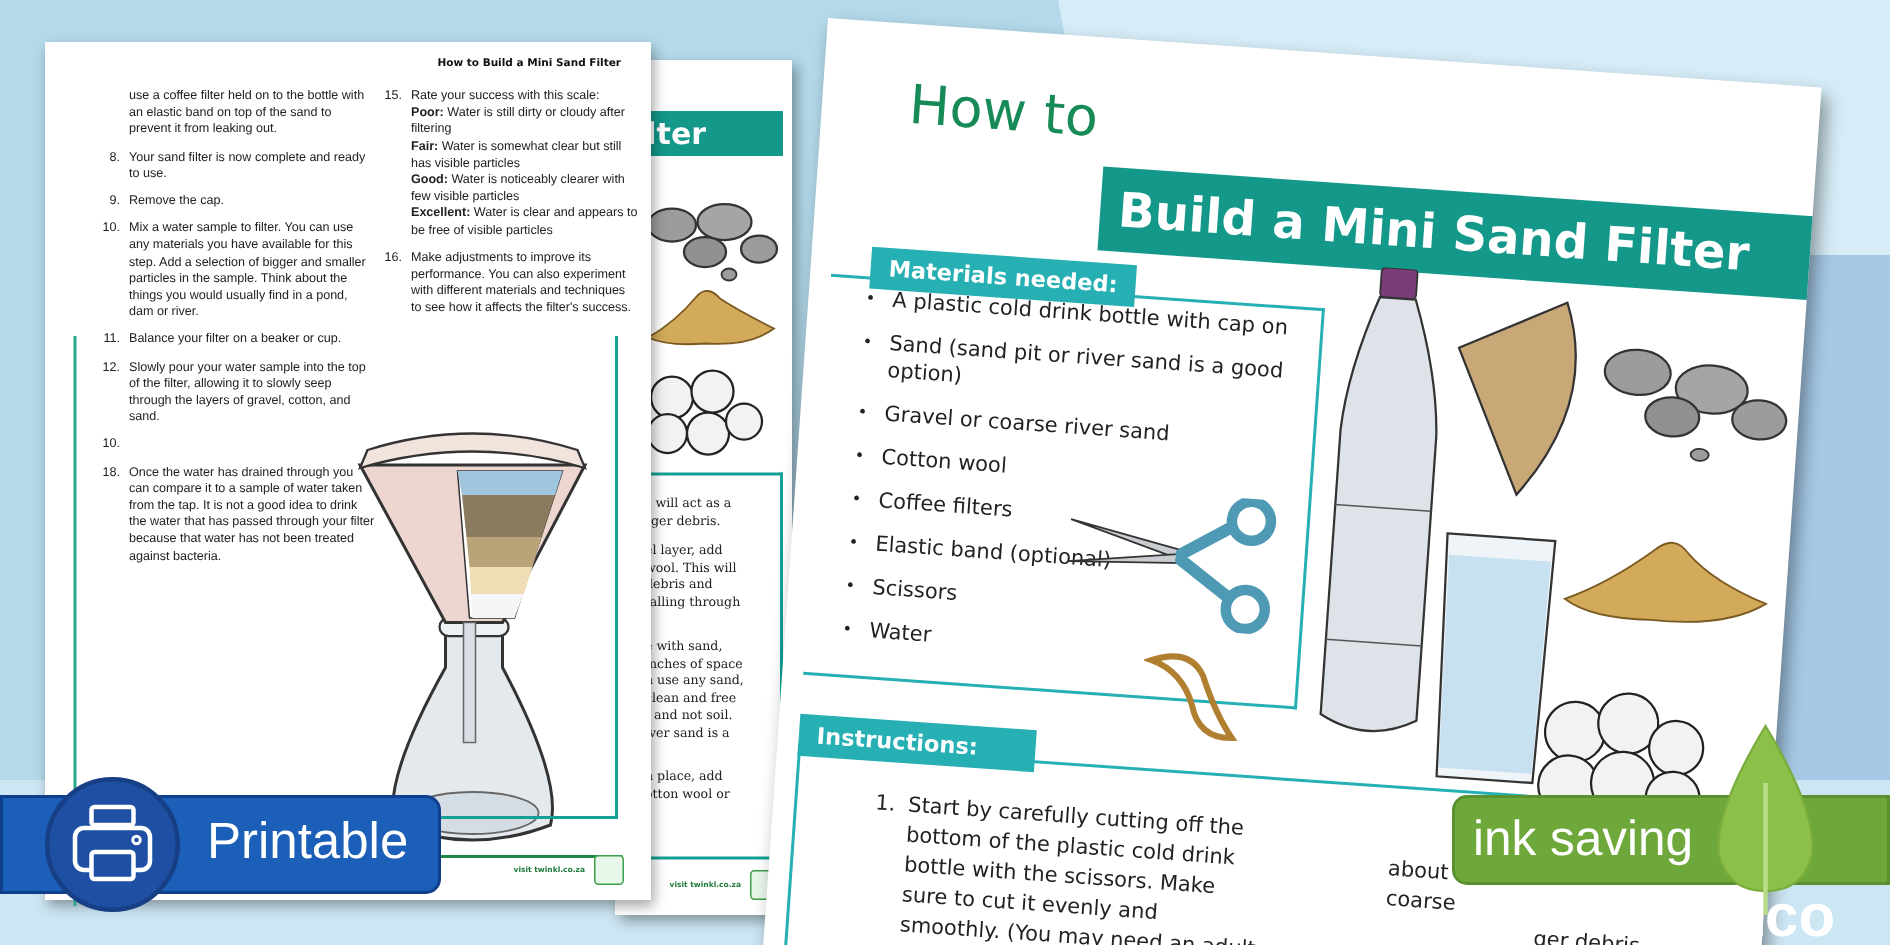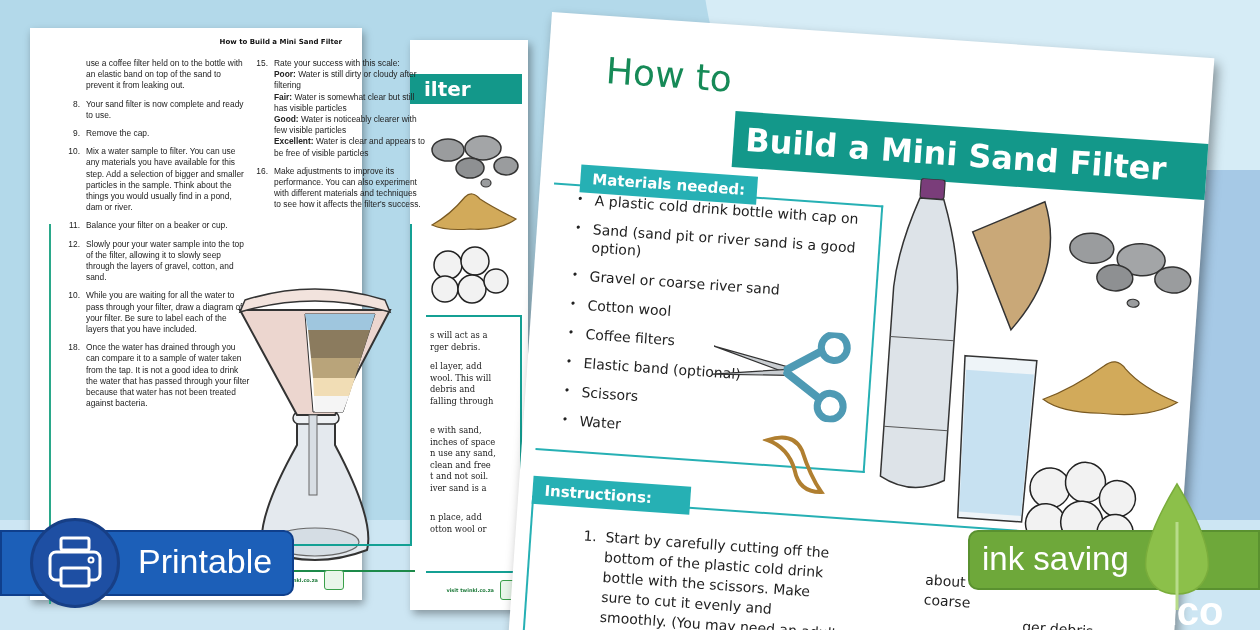--- a/index.html
+++ b/index.html
@@ -17,21 +17,21 @@
     position: absolute; right: 0; top: 170px; width: 120px; height: 460px;
     background: #a6c9e6;
   }
   .bg-bottom {
     position: absolute; left: 0; bottom: 0; width: 1260px; height: 110px;
     background: #cde6f3;
   }
 
   
   .page-left {
-    position: absolute; left: 30px; top: 28px; width: 332px; height: 572px;
+    position: absolute; left: 30px; top: 28px; width: 404px; height: 572px;
     background: #fff; box-shadow: 2px 4px 8px rgba(0,0,0,0.35);
     z-index: 3;
   }
   .page-left .border-line {
     position: absolute; left: 19px; top: 196px; width: 2px; height: 380px; background: #2aa88a;
   }
   .page-left .running-head {
     position: absolute; right: 20px; top: 10px; font-size: 7px; font-weight: bold; color: #111;
     font-family: "DejaVu Sans", sans-serif;
   }
@@ -220,21 +220,20 @@
     <div class="step">
       <span class="num">11.</span>
       <span class="txt">Balance your filter on a beaker or cup.</span>
     </div>
     <div class="step">
       <span class="num">12.</span>
       <span class="txt">Slowly pour your water sample into the top of the filter, allowing it to slowly seep through the layers of gravel, cotton, and sand.</span>
     </div>
     <div class="step">
       <span class="num">10.</span>
-      <span class="txt">While you are waiting for all the water to pass through your filter, draw a diagram of your filter. Be sure to label each of the layers that you have included.</span>
     </div>
     <div class="step">
       <span class="num">18.</span>
       <span class="txt">Once the water has drained through you can compare it to a sample of water taken from the tap. It is not a good idea to drink the water that has passed through your filter because that water has not been treated against bacteria.</span>
     </div>
   </div>
 
   <div class="col col-b">
     <div class="step rating">
       <span class="num">15.</span>

